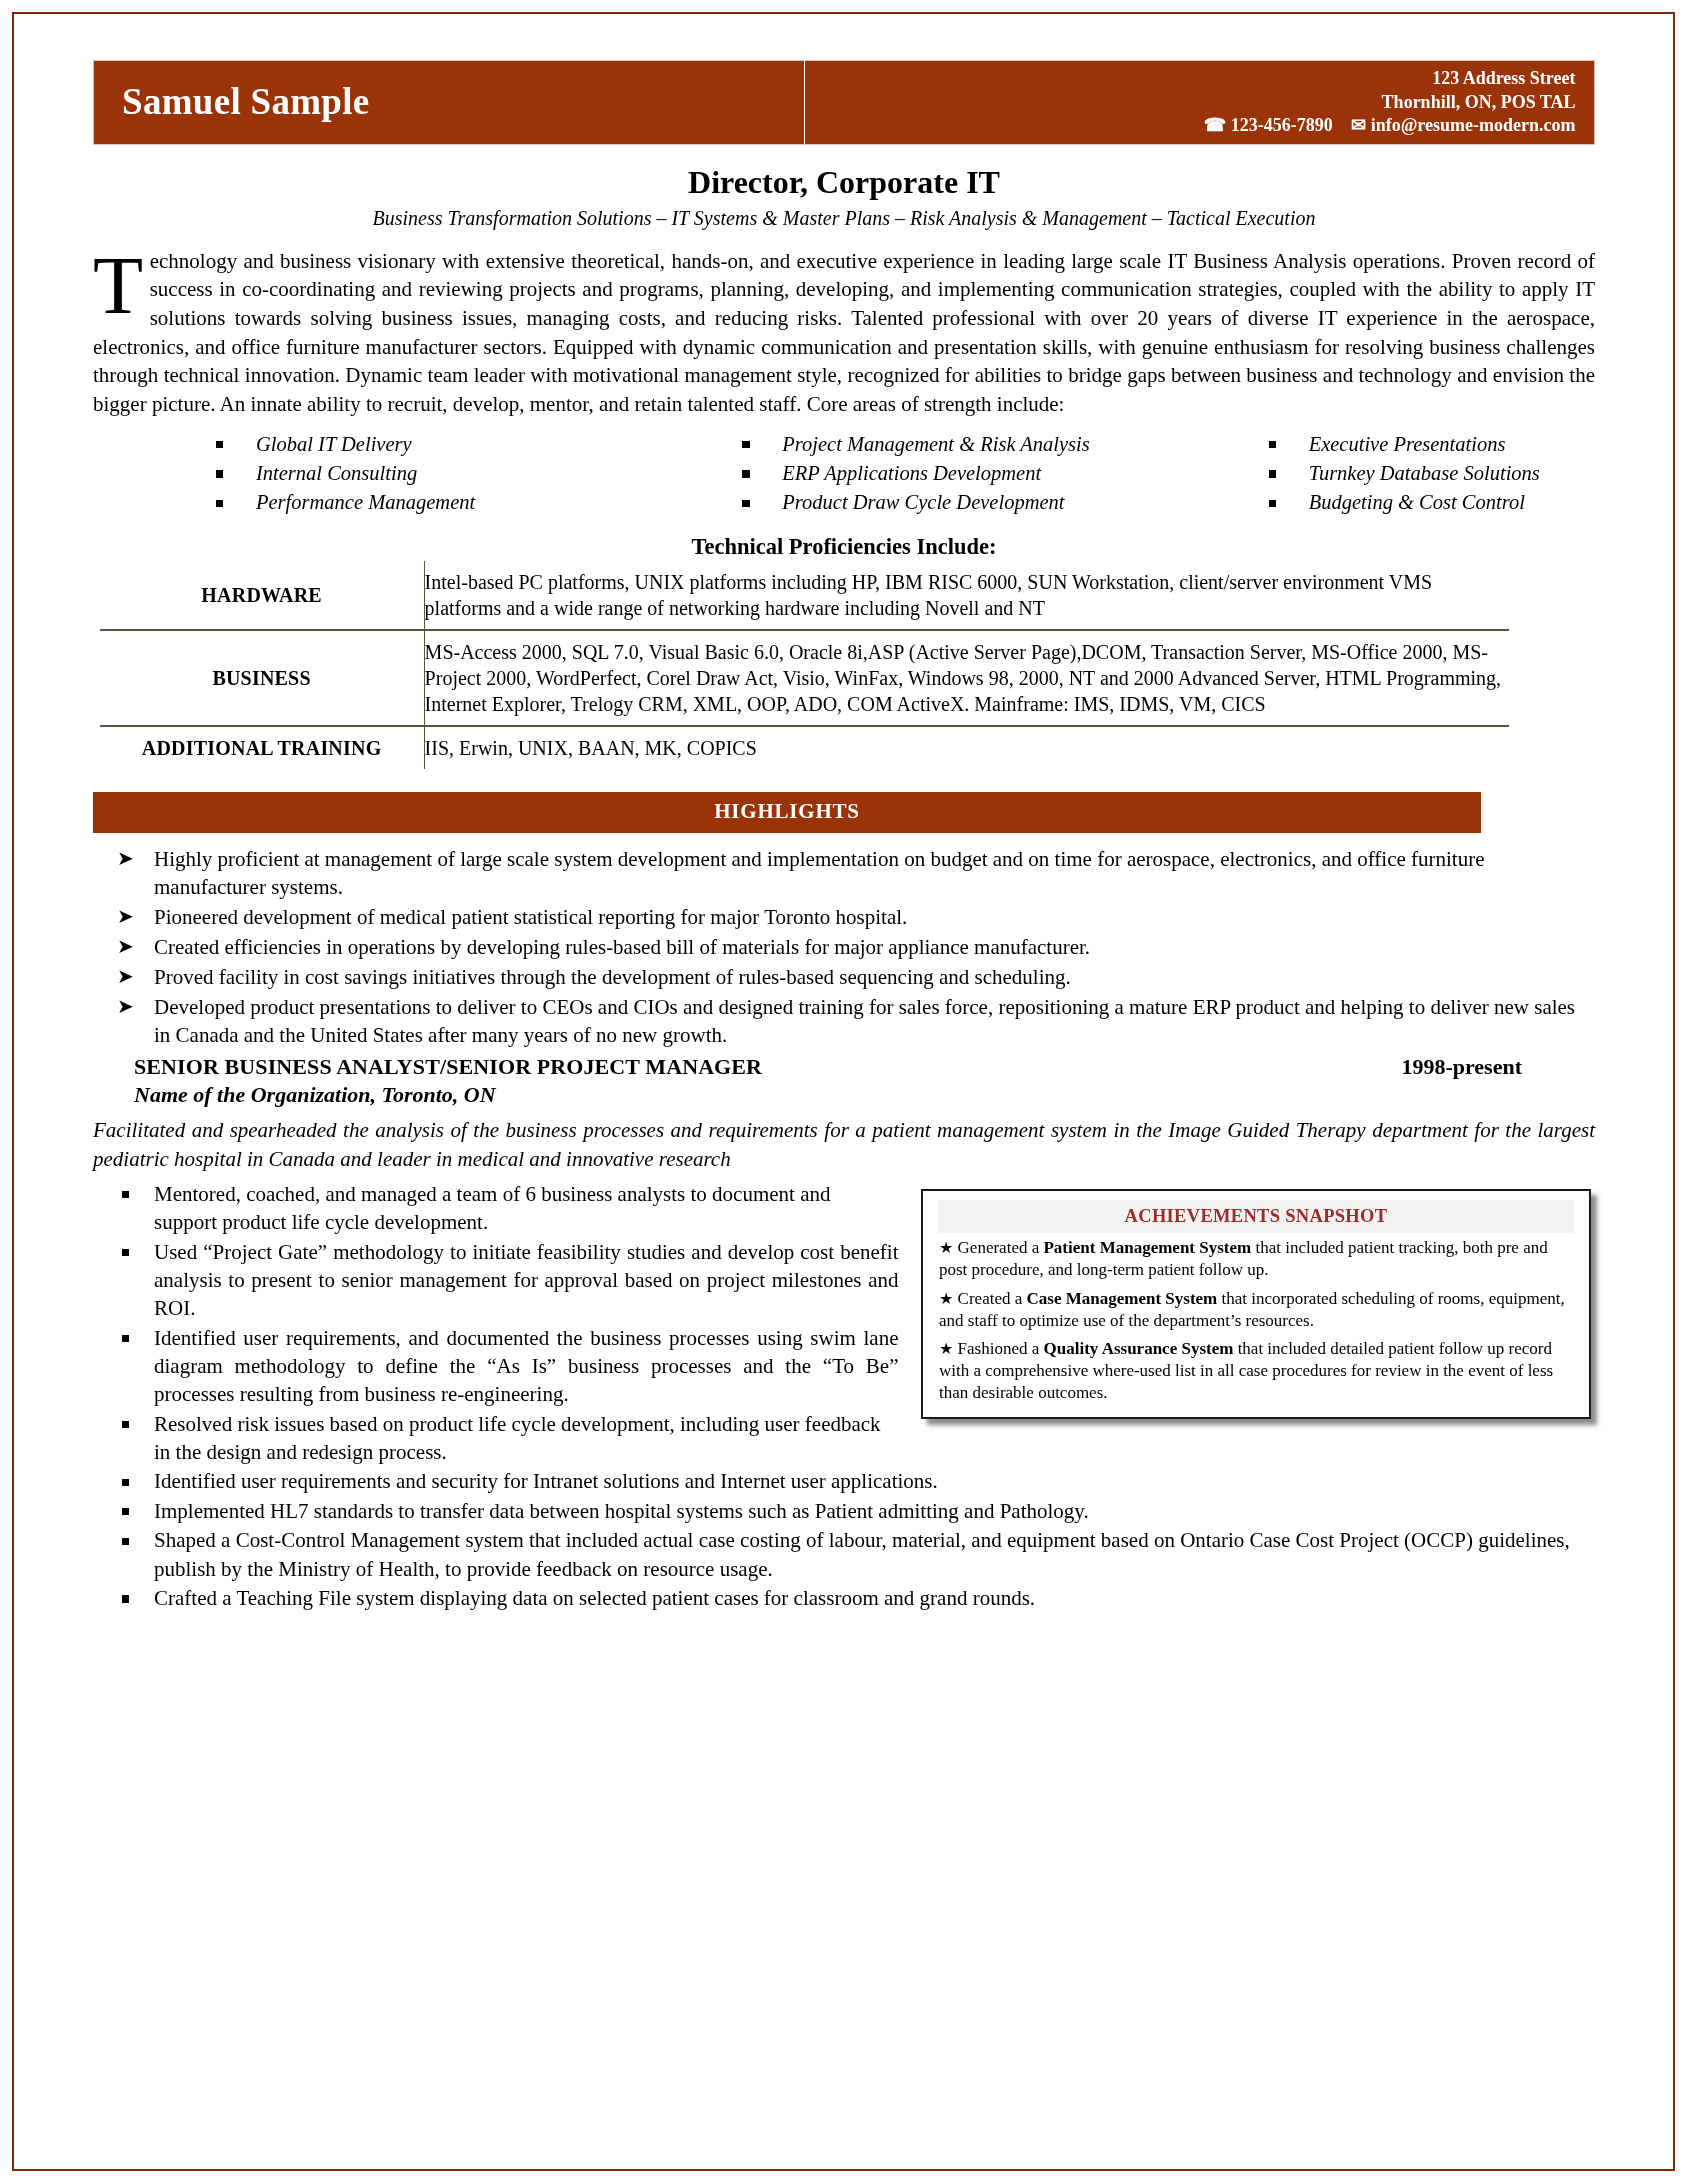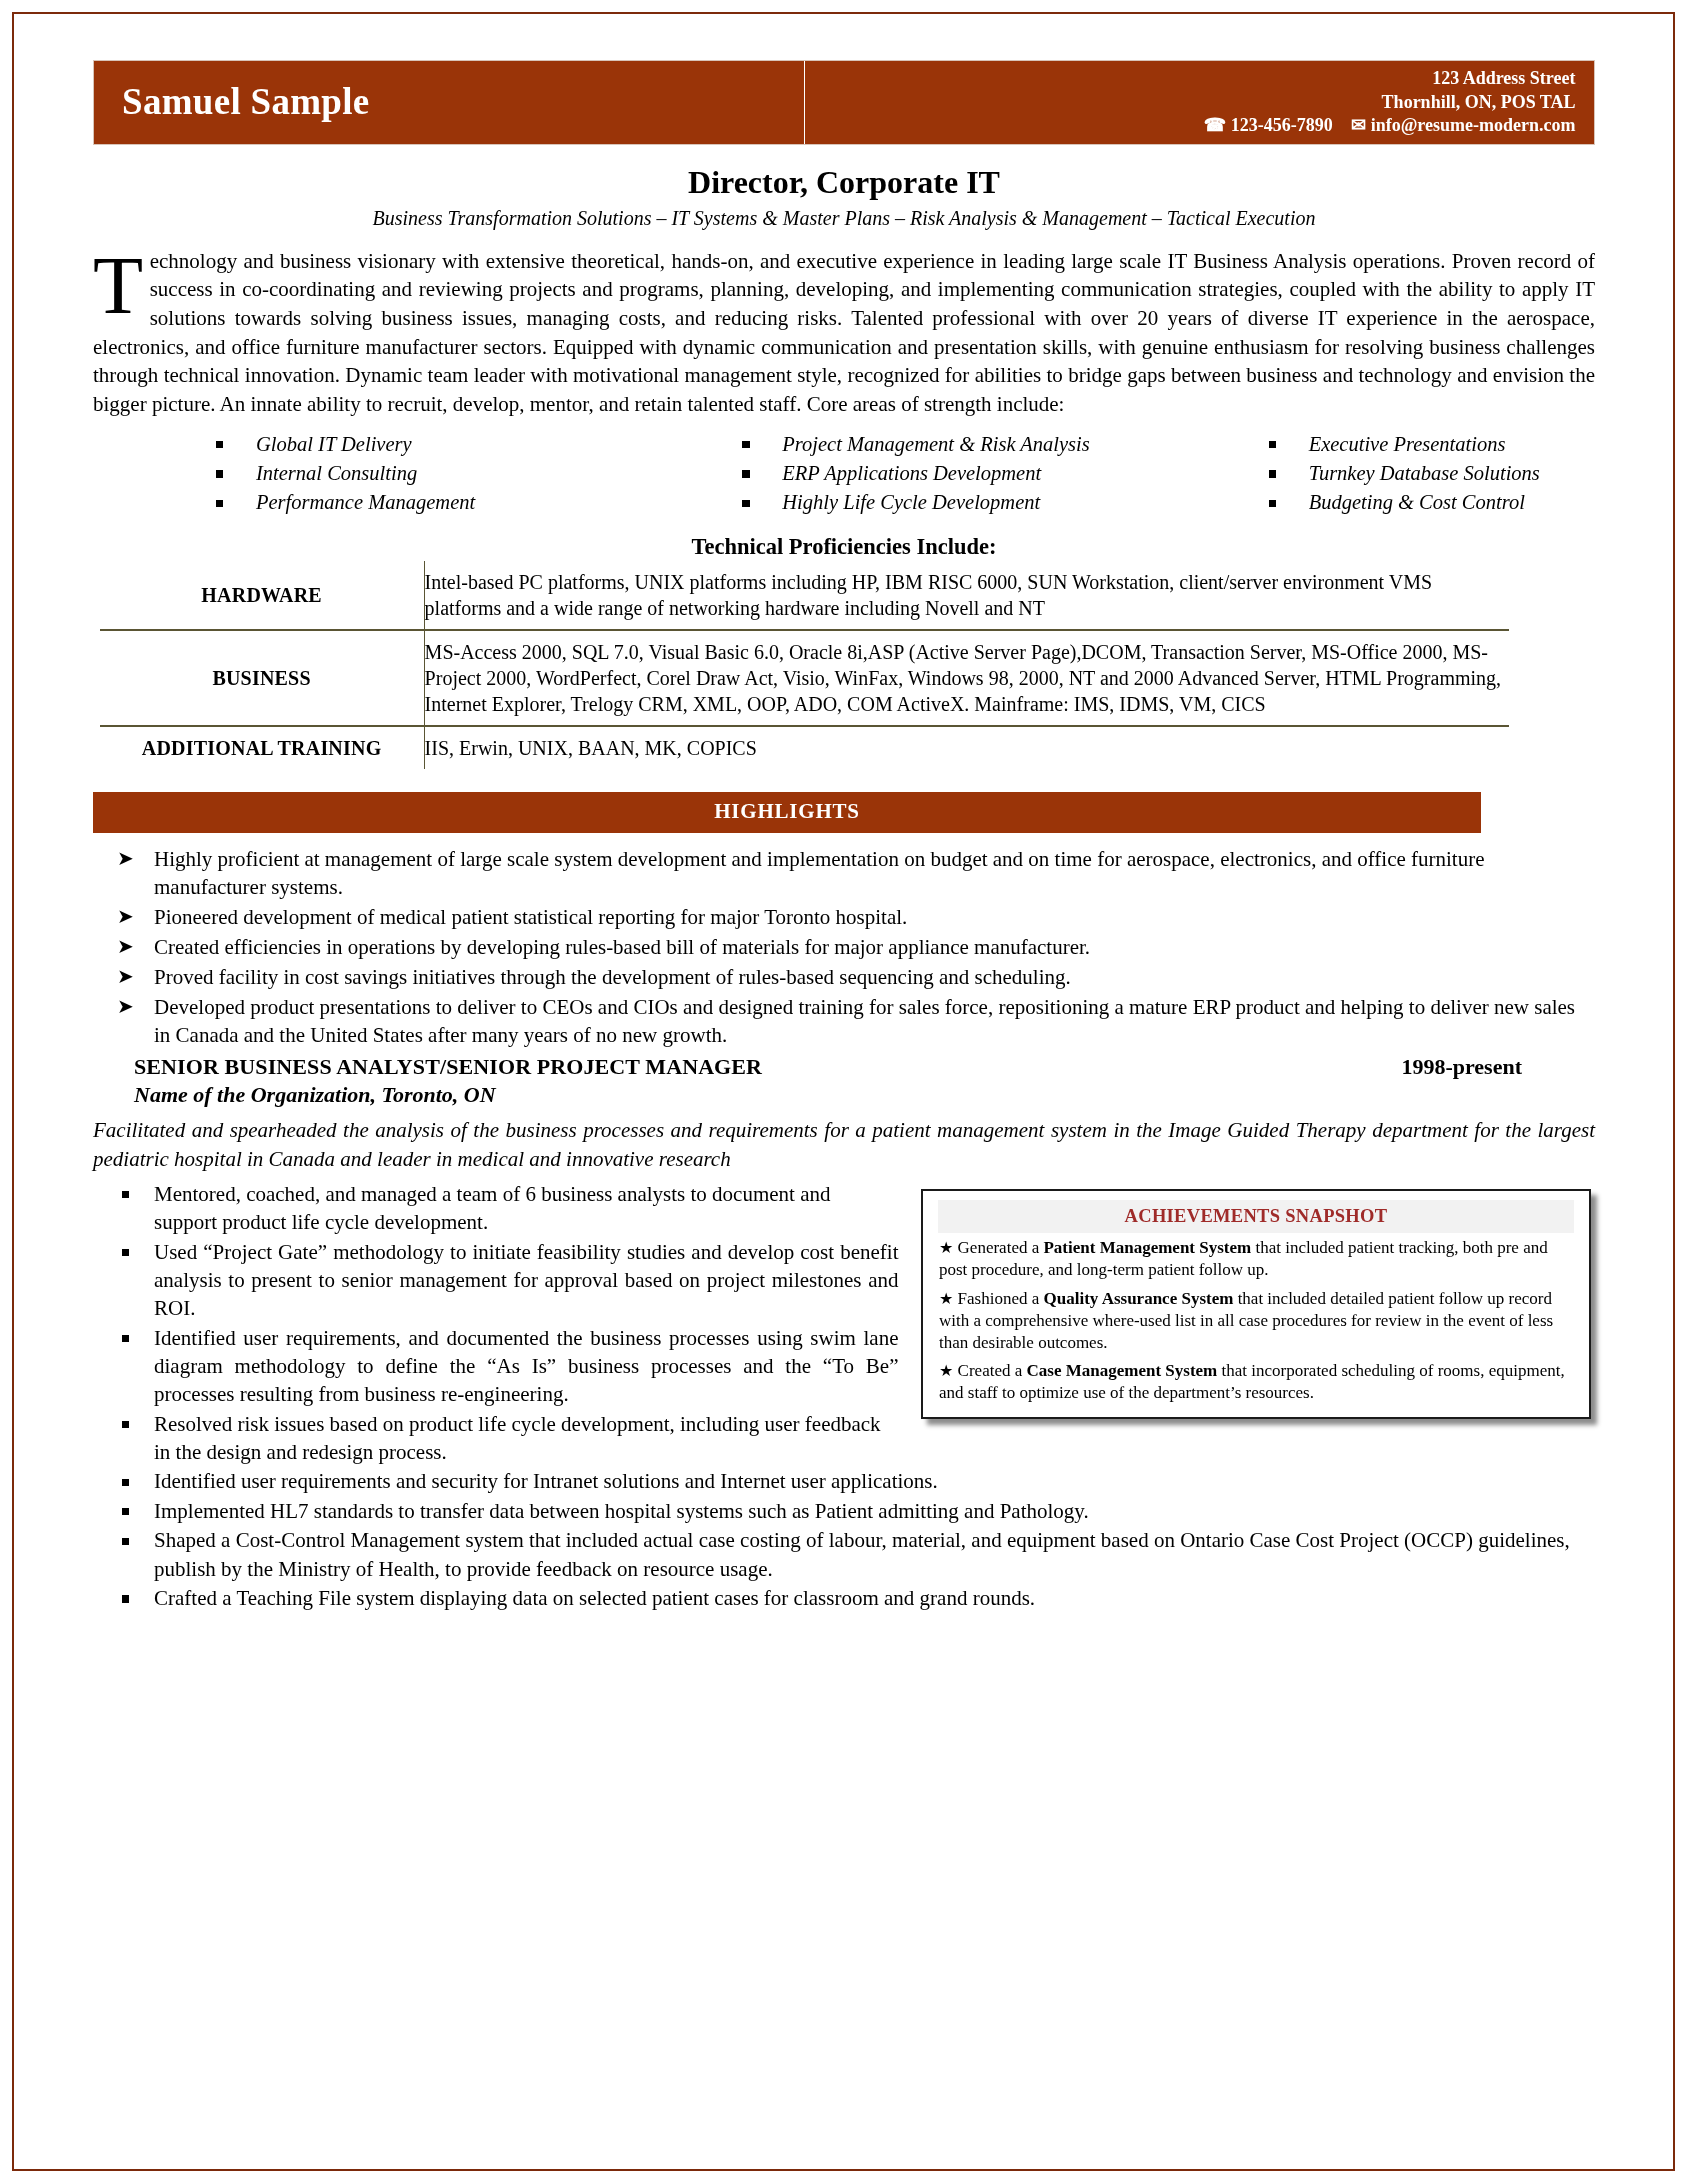--- a/index.html
+++ b/index.html
@@ -334,21 +334,21 @@
 
     <div class="core-areas">
       <div class="core-col c1">
         <div class="core-item"><span class="sq"></span><span>Global IT Delivery</span></div>
         <div class="core-item"><span class="sq"></span><span>Internal Consulting</span></div>
         <div class="core-item"><span class="sq"></span><span>Performance Management</span></div>
       </div>
       <div class="core-col c2">
         <div class="core-item"><span class="sq"></span><span>Project Management &amp; Risk Analysis</span></div>
         <div class="core-item"><span class="sq"></span><span>ERP Applications Development</span></div>
-        <div class="core-item"><span class="sq"></span><span>Highly Life Cycle Development</span></div>
+        <div class="core-item"><span class="sq"></span><span>Product Draw Cycle Development</span></div>
       </div>
       <div class="core-col c3">
         <div class="core-item"><span class="sq"></span><span>Executive Presentations</span></div>
         <div class="core-item"><span class="sq"></span><span>Turnkey Database Solutions</span></div>
         <div class="core-item"><span class="sq"></span><span>Budgeting &amp; Cost Control</span></div>
       </div>
     </div>
 
     <div class="tech-head">Technical Proficiencies Include:</div>
     <table class="tech">
@@ -388,25 +388,25 @@
     <div class="exp-bullets clearfix">
 
       <div class="ach-box">
         <div class="ach-title">ACHIEVEMENTS SNAPSHOT</div>
         <div class="ach-item">
           <span class="star">★</span>
           <span>Generated a </span><b>Patient Management System</b><span> that included patient tracking, both pre and post procedure, and long-term patient follow up.</span>
         </div>
         <div class="ach-item">
           <span class="star">★</span>
-          <span>Fashioned a </span><b>Quality Assurance System</b><span> that included detailed patient follow up record with a comprehensive where-used list in all case procedures for review in the event of less than desirable outcomes.</span>
+          <span>Created a </span><b>Case Management System</b><span> that incorporated scheduling of rooms, equipment, and staff to optimize use of the department’s resources.</span>
         </div>
         <div class="ach-item">
           <span class="star">★</span>
-          <span>Created a </span><b>Case Management System</b><span> that incorporated scheduling of rooms, equipment, and staff to optimize use of the department’s resources.</span>
+          <span>Fashioned a </span><b>Quality Assurance System</b><span> that included detailed patient follow up record with a comprehensive where-used list in all case procedures for review in the event of less than desirable outcomes.</span>
         </div>
       </div>
 
       <div class="exp-item nojustify"><span class="sq"></span><span>Mentored, coached, and managed a team of 6 business analysts to document and support product life cycle development.</span></div>
       <div class="exp-item"><span class="sq"></span><span>Used “Project Gate” methodology to initiate feasibility studies and develop cost benefit analysis to present to senior management for approval based on project milestones and ROI.</span></div>
       <div class="exp-item"><span class="sq"></span><span>Identified user requirements, and documented the business processes using swim lane diagram methodology to define the “As Is” business processes and the “To Be” processes resulting from business re-engineering.</span></div>
       <div class="exp-item nojustify"><span class="sq"></span><span>Resolved risk issues based on product life cycle development, including user feedback in the design and redesign process.</span></div>
       <div class="exp-item nojustify"><span class="sq"></span><span>Identified user requirements and security for Intranet solutions and Internet user applications.</span></div>
       <div class="exp-item nojustify"><span class="sq"></span><span>Implemented HL7 standards to transfer data between hospital systems such as Patient admitting and Pathology.</span></div>
       <div class="exp-item nojustify"><span class="sq"></span><span>Shaped a Cost-Control Management system that included actual case costing of labour, material, and equipment based on Ontario Case Cost Project (OCCP) guidelines, publish by the Ministry of Health, to provide feedback on resource usage.</span></div>

